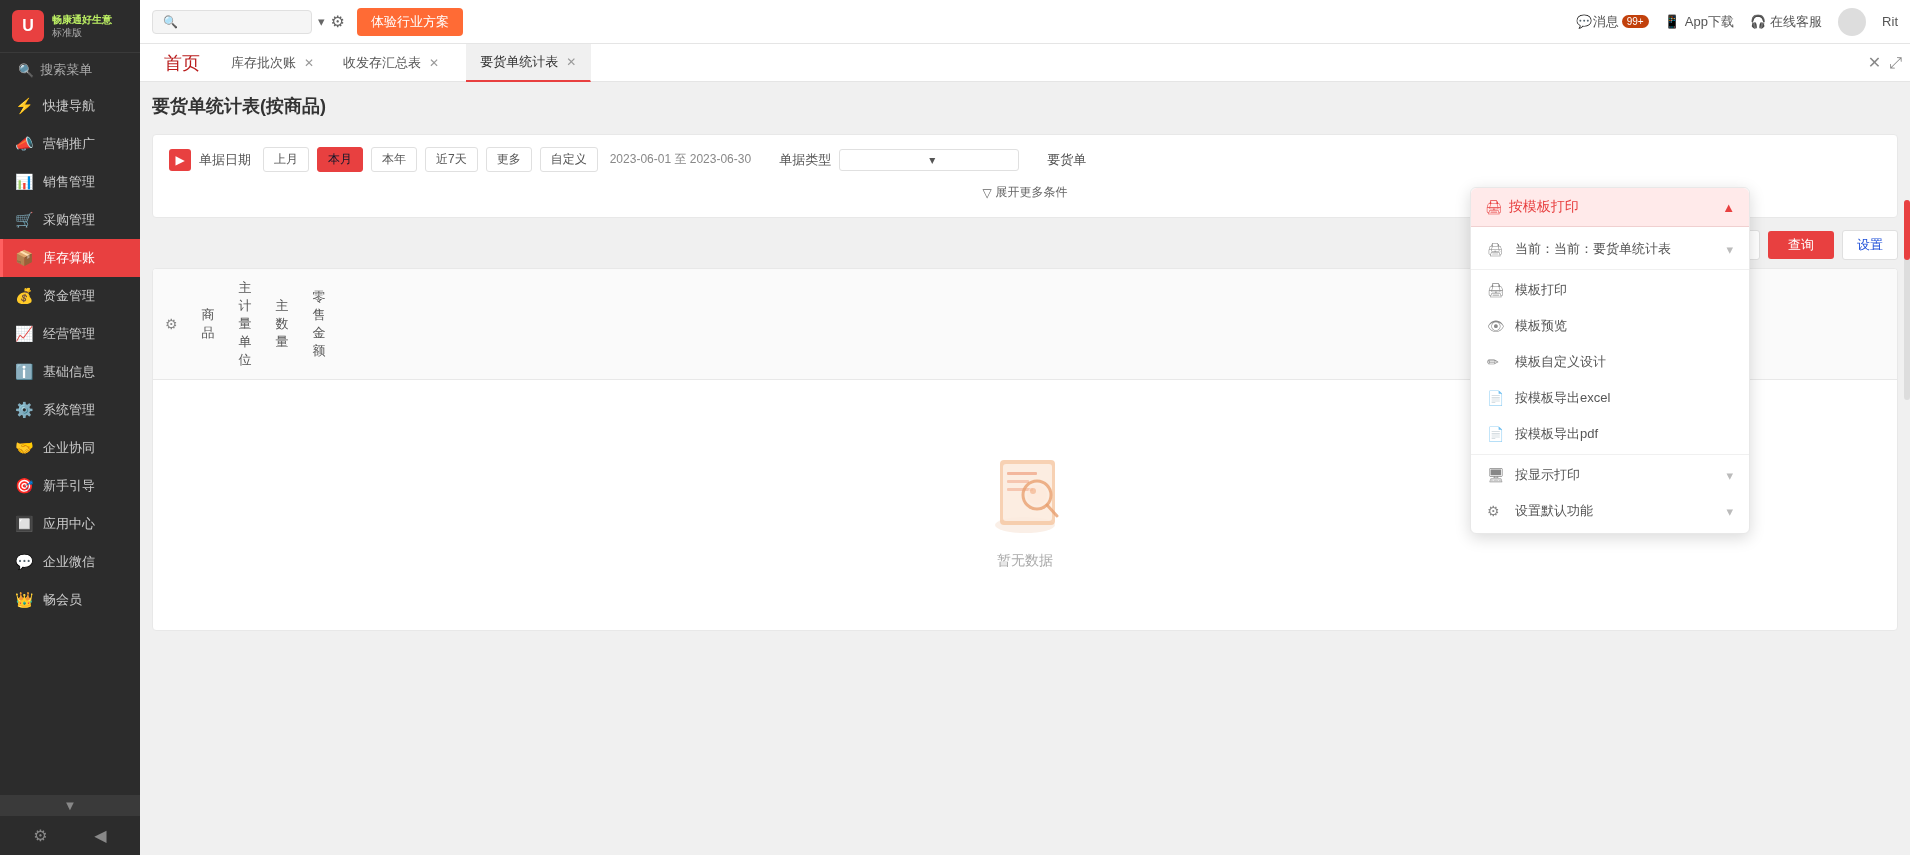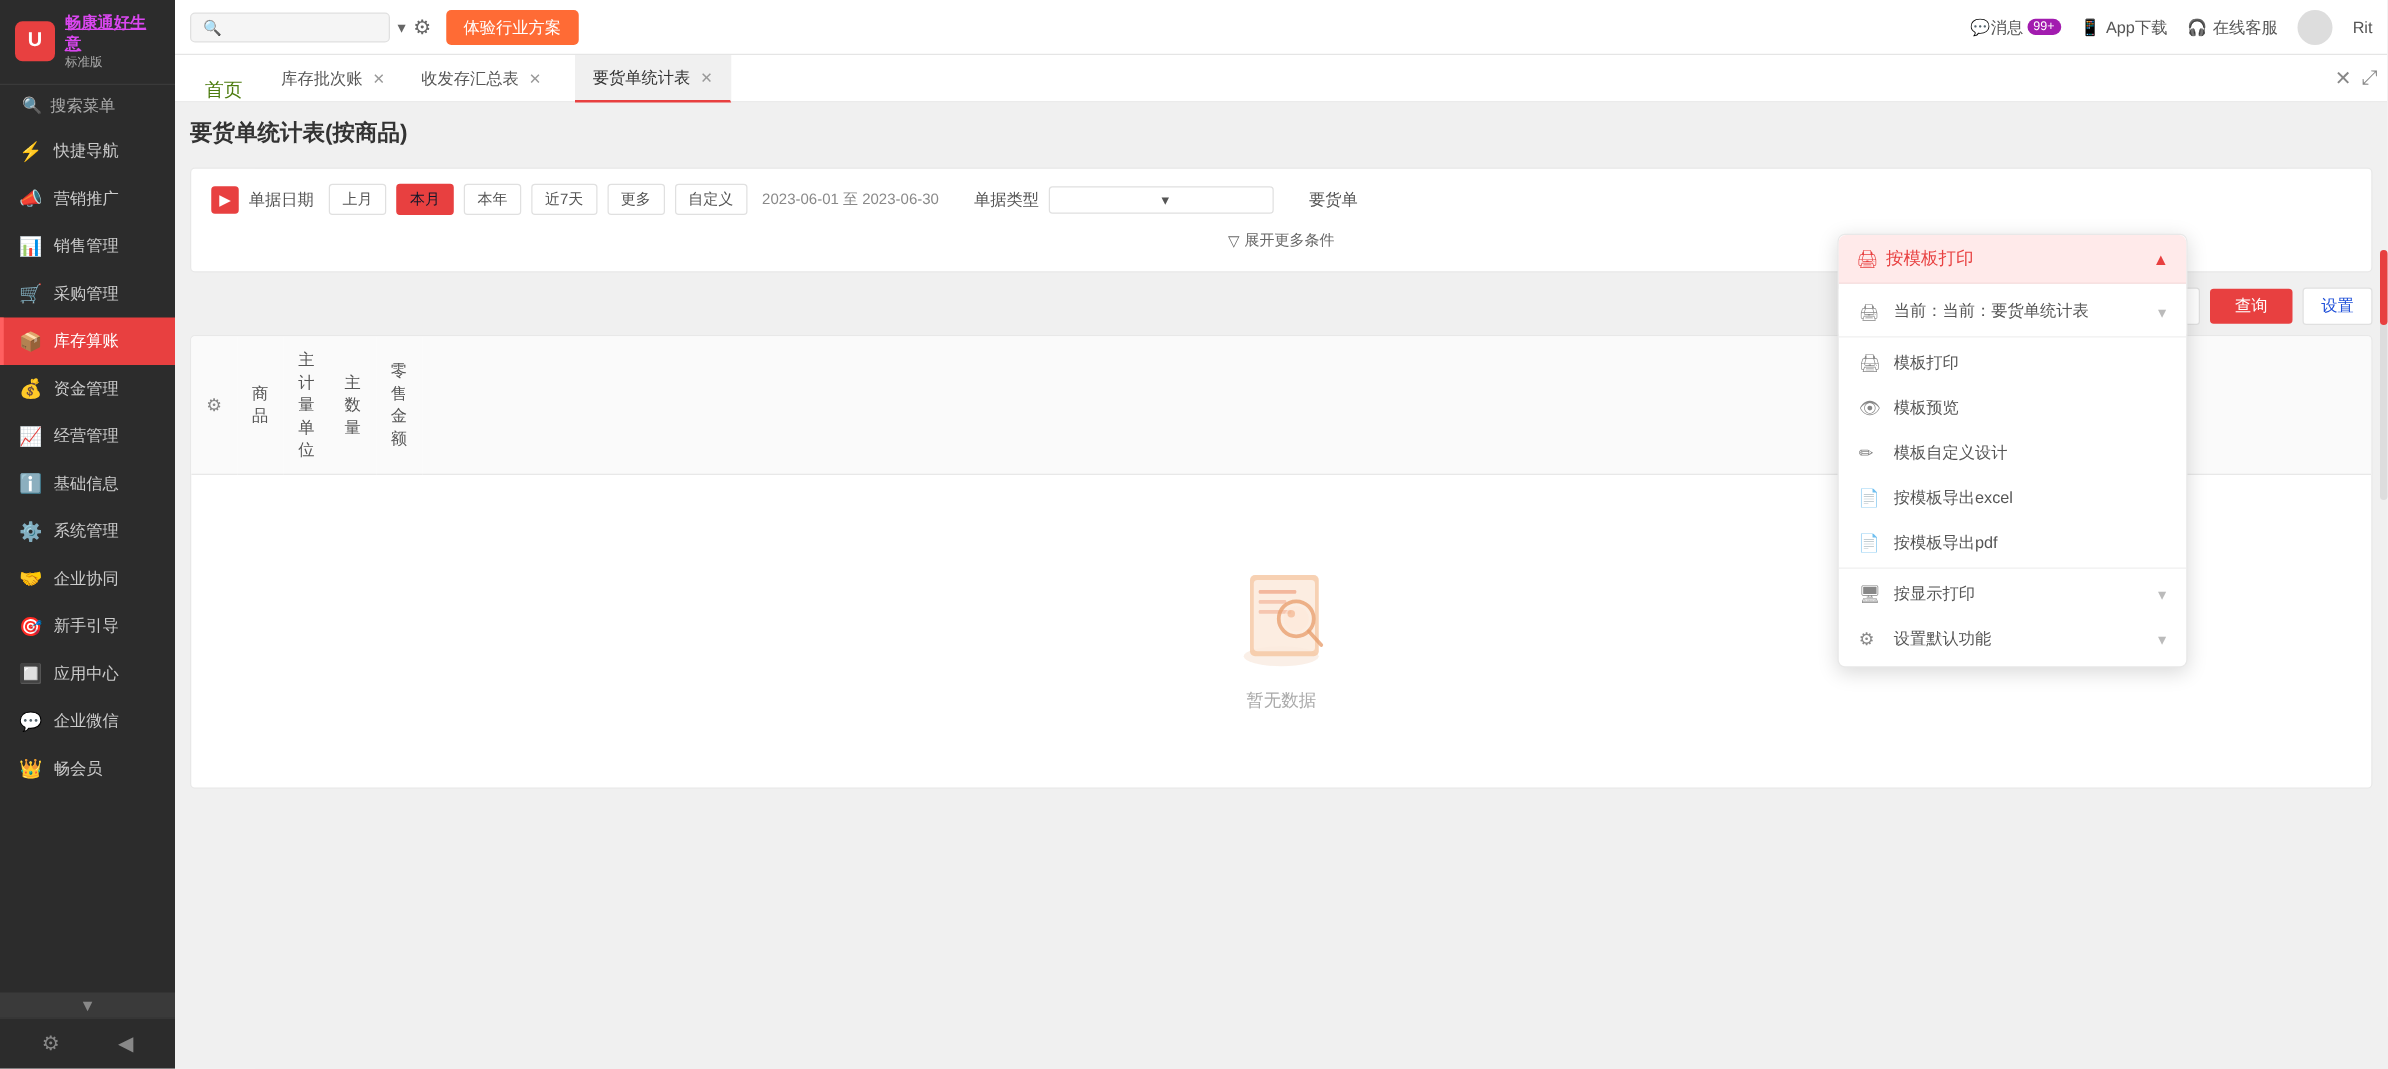--- a/index.html
+++ b/index.html
@@ -29,21 +29,21 @@
       display: flex;
       align-items: center;
       justify-content: center;
       color: white;
       font-weight: bold;
       font-size: 16px;
       margin-right: 8px;
       flex-shrink: 0;
     }
     .sidebar-logo-text { line-height: 1.3; }
-    .sidebar-logo-title { color: #d946ef; font-size: 13px; font-weight: bold; text-decoration: underline; }
+    .sidebar-logo-title { color: #bef264; font-size: 10px; font-weight: bold; }
     .sidebar-logo-sub { color: #aaa; font-size: 10px; }
     .sidebar-search {
       display: flex;
       align-items: center;
       padding: 8px 12px;
       color: #aaa;
       cursor: pointer;
       font-size: 13px;
     }
     .sidebar-search span { margin-left: 6px; }
@@ -113,21 +113,21 @@
       color: white;
       border: none;
       border-radius: 4px;
       padding: 5px 14px;
       font-size: 13px;
       cursor: pointer;
     }
     .topbar-right { display: flex; align-items: center; gap: 16px; }
     .topbar-msg { display: flex; align-items: center; color: #555; font-size: 13px; cursor: pointer; }
     .topbar-msg .badge {
-      background: #a21caf;
+      background: #c2410c;
       color: white;
       border-radius: 10px;
       font-size: 10px;
       padding: 1px 5px;
       margin-left: 3px;
     }
     .topbar-app, .topbar-service { color: #555; font-size: 13px; cursor: pointer; display: flex; align-items: center; gap: 4px; }
     .topbar-avatar { width: 28px; height: 28px; background: #ddd; border-radius: 50%; }
     .topbar-username { color: #555; font-size: 13px; }
 
@@ -148,21 +148,21 @@
       padding: 0 14px;
       height: 38px;
       font-size: 13px;
       color: #555;
       cursor: pointer;
       border-right: 1px solid transparent;
       white-space: nowrap;
     }
     .tab.active { background: #f0f0f0; color: #333; font-weight: 500; border-bottom: 2px solid #e84040; margin-left: 12px; }
     .tab .close-btn { margin-left: 8px; color: #999; font-size: 12px; cursor: pointer; }
-    .tab-home { padding: 0 16px; color: #4d7c0f; font-size: 15px; align-items: flex-end; }
+    .tab-home { padding: 0 16px; color: #b91c1c; font-size: 18px; }
     .tabs-bar-right { position: absolute; right: 8px; display: flex; align-items: center; gap: 8px; }
     .tab-btn { color: #888; cursor: pointer; font-size: 16px; }
 
     
     .content { flex: 1; overflow-y: auto; padding: 12px; position: relative; }
     .content::-webkit-scrollbar { width: 6px; }
     .content::-webkit-scrollbar-thumb { background: #ccc; border-radius: 3px; }
 
     .page-title { font-size: 18px; font-weight: bold; color: #333; margin-bottom: 16px; }
 

